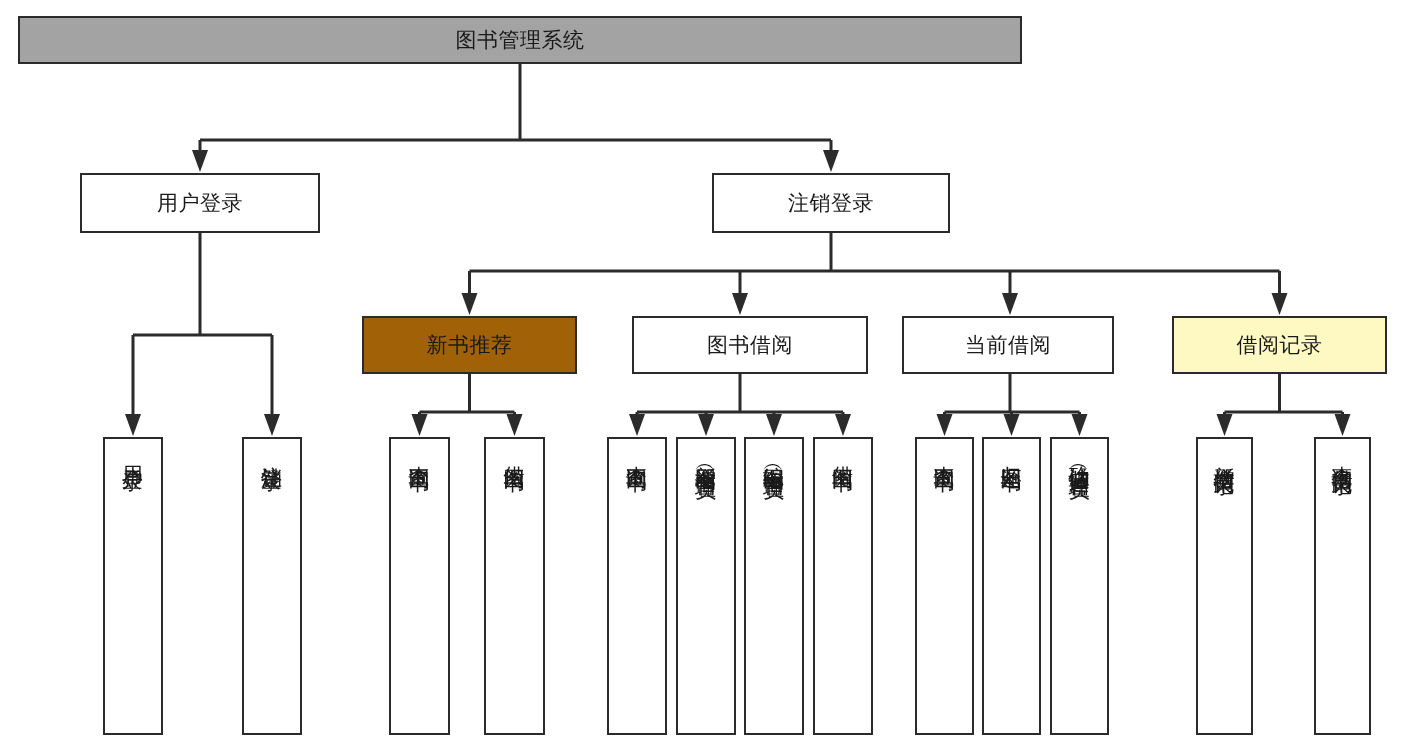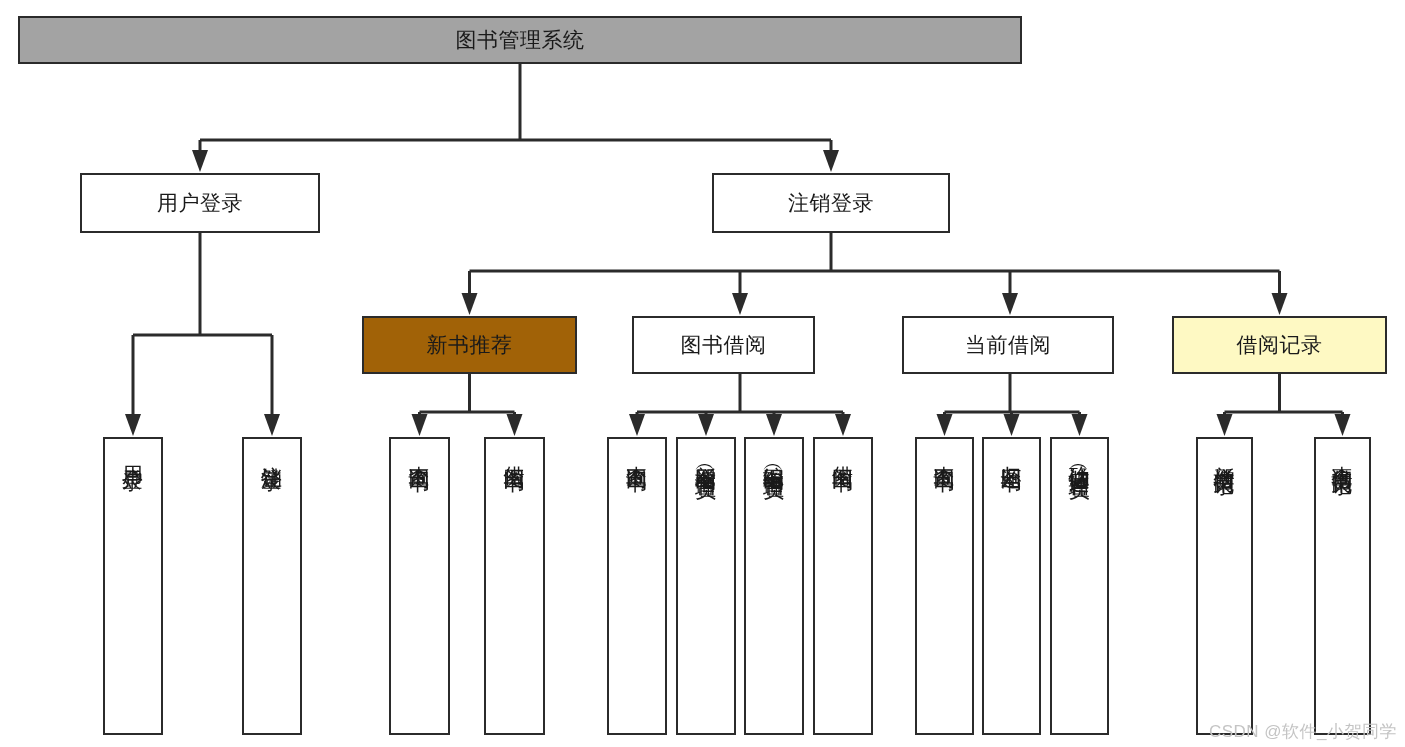--- a/index.html
+++ b/index.html
@@ -134,21 +134,21 @@
       </div>
       <div class="node horizontal" style="left: 80px; top: 173px; width: 240px; height: 60px; border-color: rgb(43, 43, 43); background: rgb(255, 255, 255);">
         <span class="node-label" style="color: rgb(26, 26, 26);">用户登录</span>
       </div>
       <div class="node horizontal" style="left: 712px; top: 173px; width: 238px; height: 60px; border-color: rgb(43, 43, 43); background: rgb(255, 255, 255);">
         <span class="node-label" style="color: rgb(26, 26, 26);">注销登录</span>
       </div>
       <div class="node horizontal" style="left: 362px; top: 316px; width: 215px; height: 58px; border-color: rgb(43, 43, 43); background: #a16207;">
         <span class="node-label" style="color: rgb(26, 26, 26);">新书推荐</span>
       </div>
-      <div class="node horizontal" style="left: 632px; top: 316px; width: 183px; height: 58px; border-color: rgb(43, 43, 43); background: rgb(255, 255, 255);">
+      <div class="node horizontal" style="left: 632px; top: 316px; width: 236px; height: 58px; border-color: rgb(43, 43, 43); background: rgb(255, 255, 255);">
         <span class="node-label" style="color: rgb(26, 26, 26);">图书借阅</span>
       </div>
       <div class="node horizontal" style="left: 902px; top: 316px; width: 212px; height: 58px; border-color: rgb(43, 43, 43); background: rgb(255, 255, 255);">
         <span class="node-label" style="color: rgb(26, 26, 26);">当前借阅</span>
       </div>
       <div class="node horizontal" style="left: 1172px; top: 316px; width: 215px; height: 58px; border-color: rgb(43, 43, 43); background: #fef9c3;">
         <span class="node-label" style="color: rgb(26, 26, 26);">借阅记录</span>
       </div>
       <div class="node vertical" style="left: 103px; top: 437px; width: 60px; height: 298px; border-color: rgb(43, 43, 43); background: rgb(255, 255, 255);">
         <span class="node-label" style="color: rgb(26, 26, 26);">用户登录</span>
@@ -183,14 +183,13 @@
       <div class="node vertical" style="left: 1050px; top: 437px; width: 59px; height: 298px; border-color: rgb(43, 43, 43); background: rgb(255, 255, 255);">
         <span class="node-label" style="color: rgb(26, 26, 26);">确认归还（管理员）</span>
       </div>
       <div class="node vertical" style="left: 1196px; top: 437px; width: 57px; height: 298px; border-color: rgb(43, 43, 43); background: rgb(255, 255, 255);">
         <span class="node-label" style="color: rgb(26, 26, 26);">新增借阅记录</span>
       </div>
       <div class="node vertical" style="left: 1314px; top: 437px; width: 57px; height: 298px; border-color: rgb(43, 43, 43); background: rgb(255, 255, 255);">
         <span class="node-label" style="color: rgb(26, 26, 26);">查询借阅记录</span>
       </div>
     </div>
-  <div id="watermark">CSDN @软件_小贺同学</div>
 </div>
 
 </body></html>

